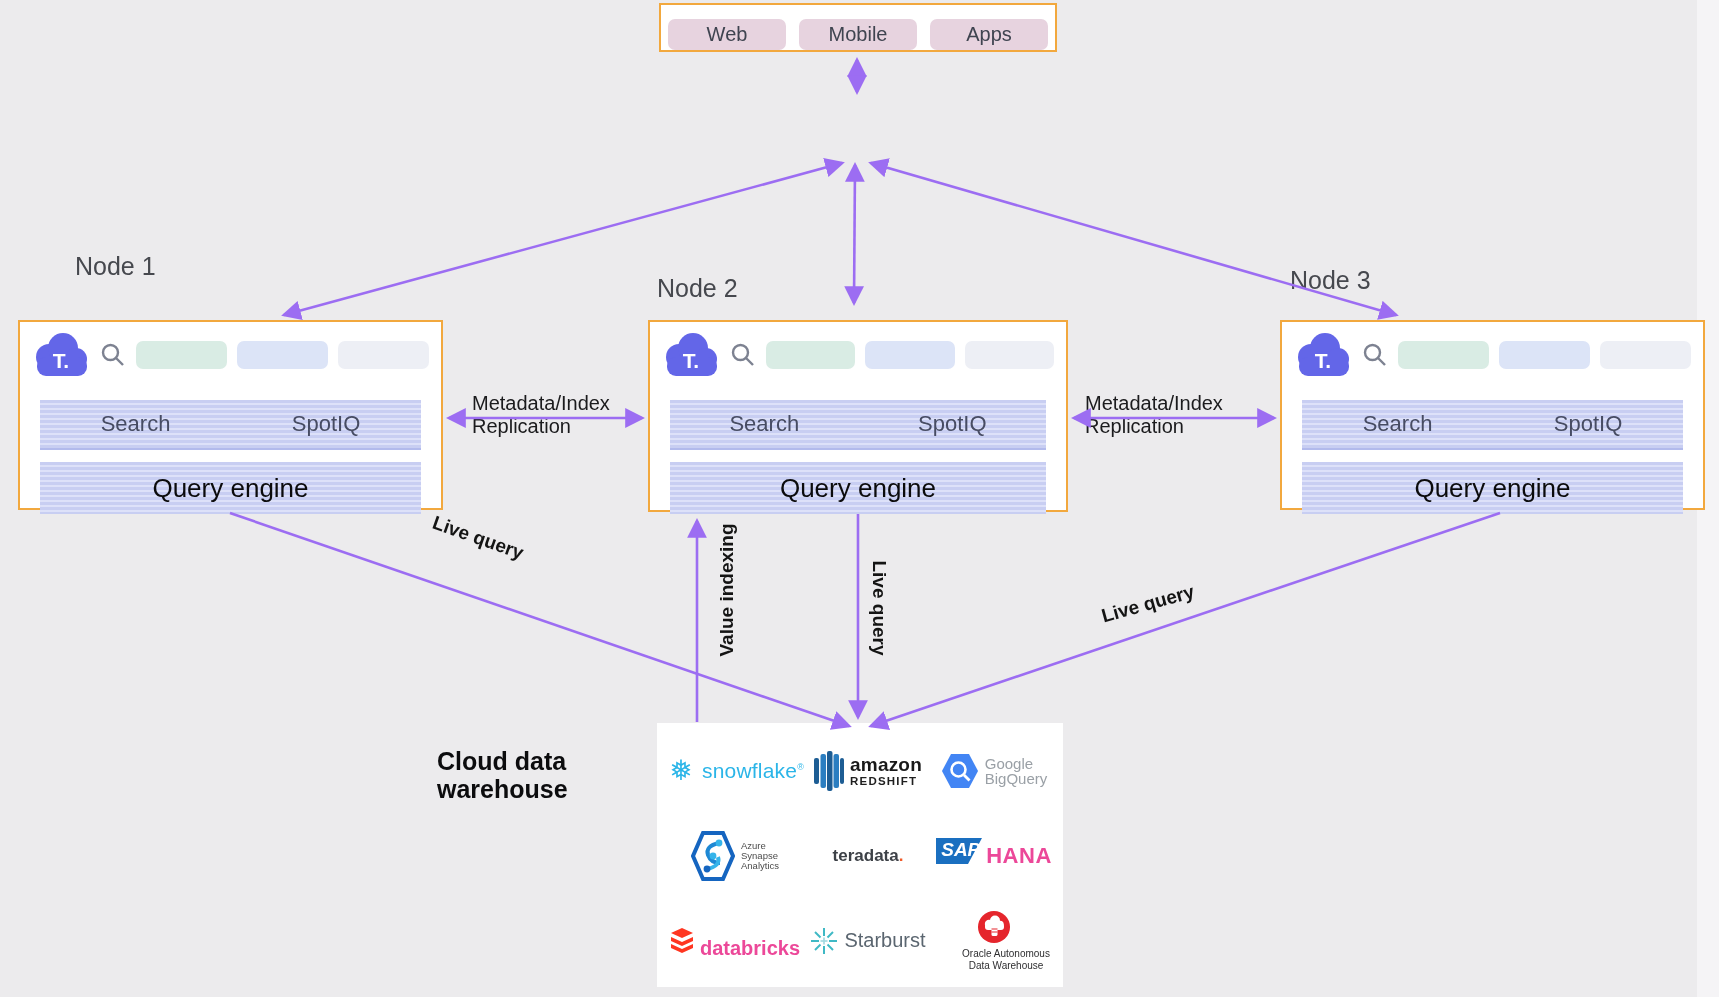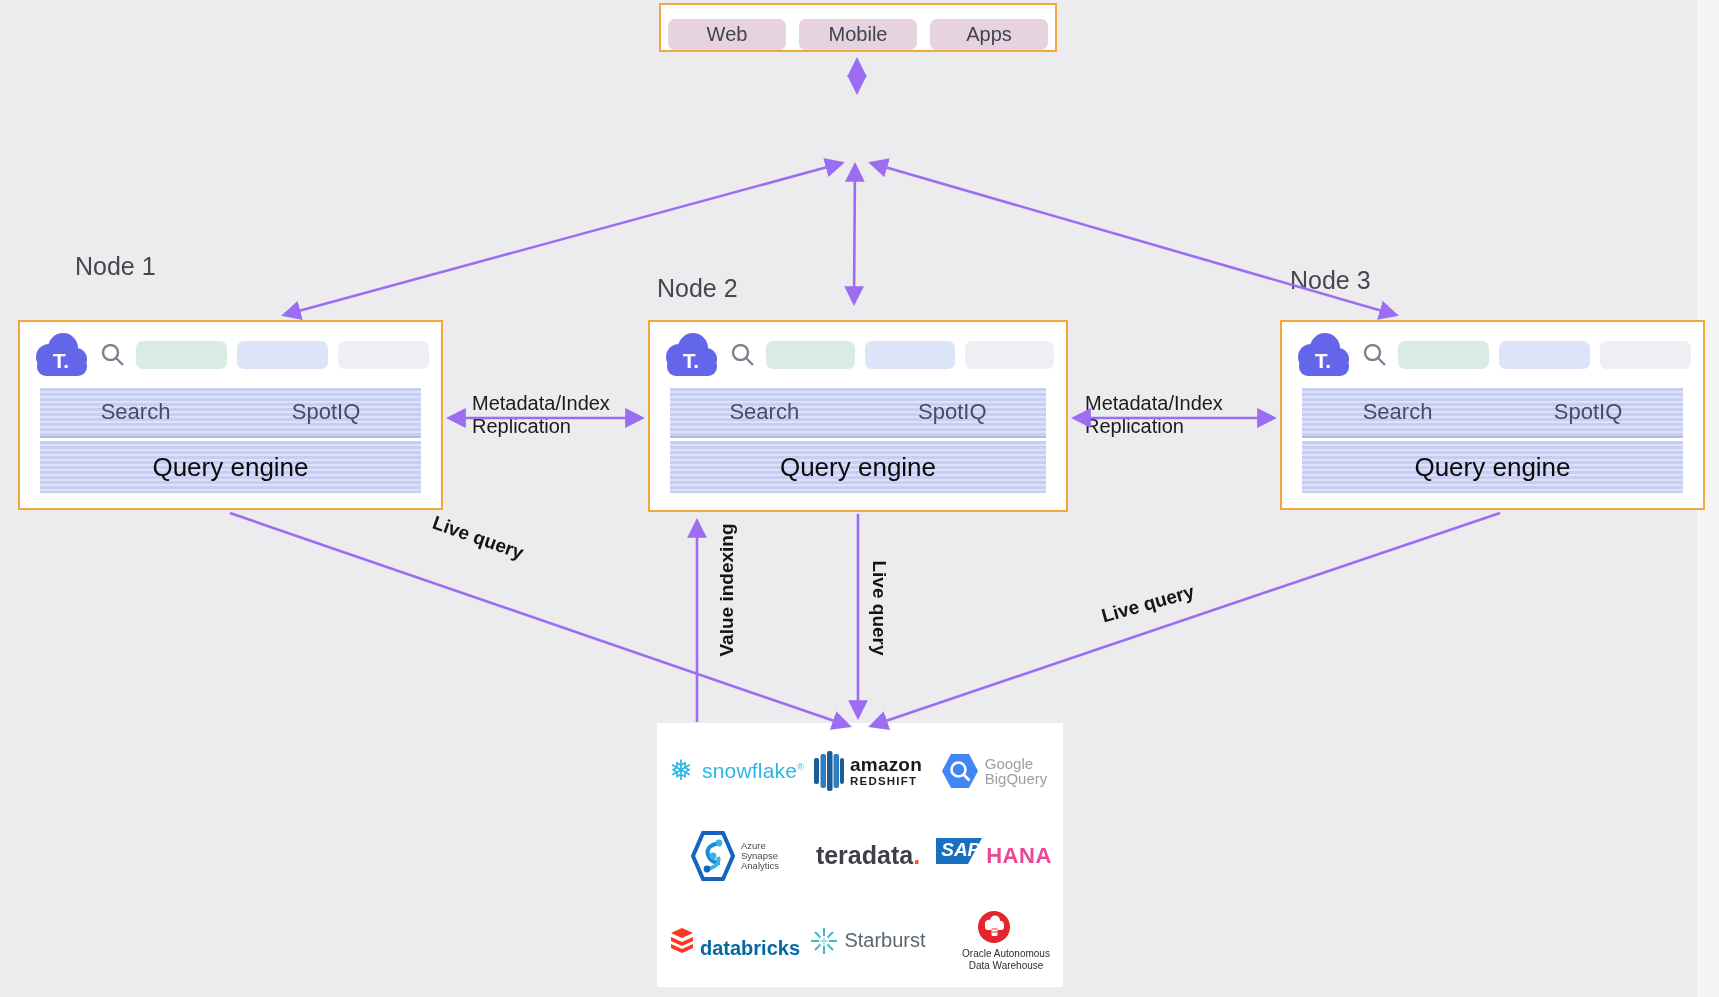--- a/index.html
+++ b/index.html
@@ -27,21 +27,21 @@
   .node-box.n1{left:18px;width:425px;}
   .node-box.n2{left:648px;width:420px;height:192px;}
   .node-box.n3{left:1280px;width:425px;}
   .node-top{height:66px;display:flex;align-items:center;padding:0 12px;gap:10px;}
   .ts-cloud{flex:0 0 auto;}
   .mag{flex:0 0 auto;margin-left:2px;}
   .search-pill{height:28px;border-radius:7px;flex:1;}
   .search-pill.p-mint{background:#d9ece4;}
   .search-pill.p-blue{background:#dce4f7;}
   .search-pill.p-gray{background:#edeff5;}
-  .band{margin:0 20px;background:repeating-linear-gradient(180deg,#c8cef2 0px,#c8cef2 3px,#dde1f9 3px,#dde1f9 5px);}
+  .band{margin:12px 20px;background:repeating-linear-gradient(180deg,#c8cef2 0px,#c8cef2 3px,#dde1f9 3px,#dde1f9 5px);}
   .bandA{height:50px;display:flex;justify-content:space-around;align-items:center;border-bottom:2px solid #b2baec;}
   .bandA span{font-size:22px;color:#474c63;}
   .bandB{margin-top:3px;height:52px;display:flex;align-items:center;justify-content:center;
     font-size:26px;font-weight:400;color:#0b0b0c;}
 
   
   .rep-label{position:absolute;z-index:2;font-size:20px;line-height:23px;font-weight:500;color:#1b1b1d;}
   .rep-label.r1{left:472px;top:392px;}
   .rep-label.r2{left:1085px;top:392px;}
   .flow-label{position:absolute;z-index:2;font-size:19px;font-weight:600;color:#141414;white-space:nowrap;}
@@ -57,26 +57,26 @@
     display:grid;grid-template-columns:140px 126px 126px;grid-template-rows:1fr 1fr 1fr;
     place-items:center;padding:6px 6px 4px 8px;}
   .vendor{display:flex;align-items:center;gap:6px;}
   .v-col{display:flex;flex-direction:column;line-height:1.05;}
   .sf-text{font-size:21px;font-weight:500;color:#2bb5e8;letter-spacing:.2px;}
   .sf-mark{font-size:9px;color:#2bb5e8;vertical-align:super;}
   .rs-brand{font-size:19px;font-weight:800;color:#191919;letter-spacing:.2px;}
   .rs-product{font-size:11.5px;font-weight:600;color:#1f1f1f;letter-spacing:1.2px;}
   .bq-text{font-size:15px;color:#9aa0a6;}
   .syn-text{font-size:9.5px;color:#4c4c4c;}
-  .td-text{font-size:25px;font-weight:600;color:#3d4147;}
+  .td-text{font-size:17px;font-weight:600;color:#3d4147;}
   .td-dot{color:#f05a28;}
   .sap-wrap{position:relative;width:46px;height:36px;text-decoration:underline;}
   .sap-text{position:absolute;left:5px;top:1px;font-size:19px;font-style:italic;font-weight:700;color:#ffffff;}
   .hana-text{font-size:22px;font-weight:600;color:#ec4899;letter-spacing:.5px;margin-left:-2px;}
-  .db-text{font-size:20px;font-weight:600;color:#0369a1;margin-top:16px;}
+  .db-text{font-size:20px;font-weight:600;color:#ec4899;margin-top:16px;}
   .sb-text{font-size:20px;font-weight:500;color:#5b6670;}
   .ora{display:flex;flex-direction:column;align-items:center;gap:3px;}
   .ora-text{font-size:10px;color:#2e2e30;text-align:center;line-height:1.25;margin-left:24px;}
 </style>
 </head>
 <body>
 
 <div id="canvas">
   <div id="edge-strip"></div>
 
@@ -202,20 +202,24 @@
   <div class="rep-label r2">
     <div>Metadata/Index</div>
     <div>Replication</div>
   </div>
 
   <div class="flow-label lq-left">Live query</div>
   <div class="flow-label vi-mid">Value indexing</div>
   <div class="flow-label lq-mid">Live query</div>
   <div class="flow-label lq-right">Live query</div>
 
+  <div class="wh-label">
+    <div>Cloud data</div>
+    <div>warehouse</div>
+  </div>
 
   <div class="wh-box">
 
     <div class="vendor">
       <svg width="30" height="30" viewBox="0 0 30 30">
         <text x="15" y="24" text-anchor="middle" font-size="28" fill="#2bb5e8">❅</text>
       </svg>
       <span class="sf-text"><span>snowflake</span><span class="sf-mark">®</span></span>
     </div>
 

